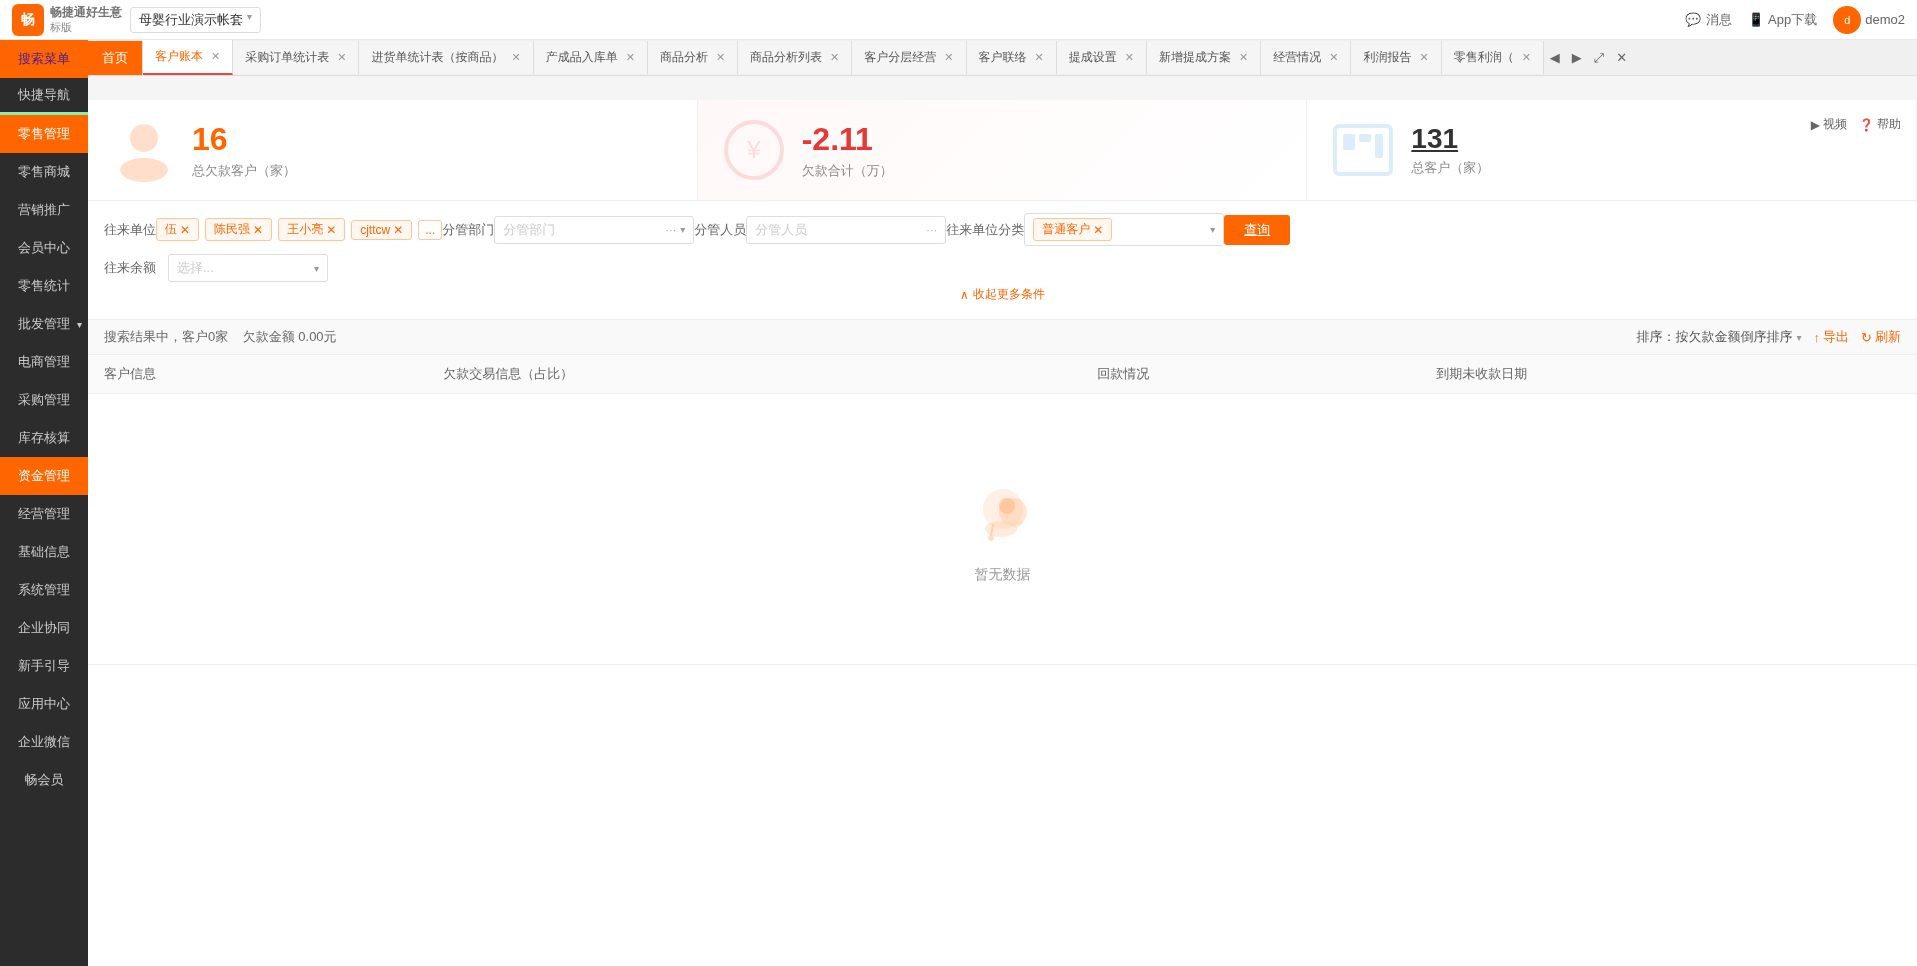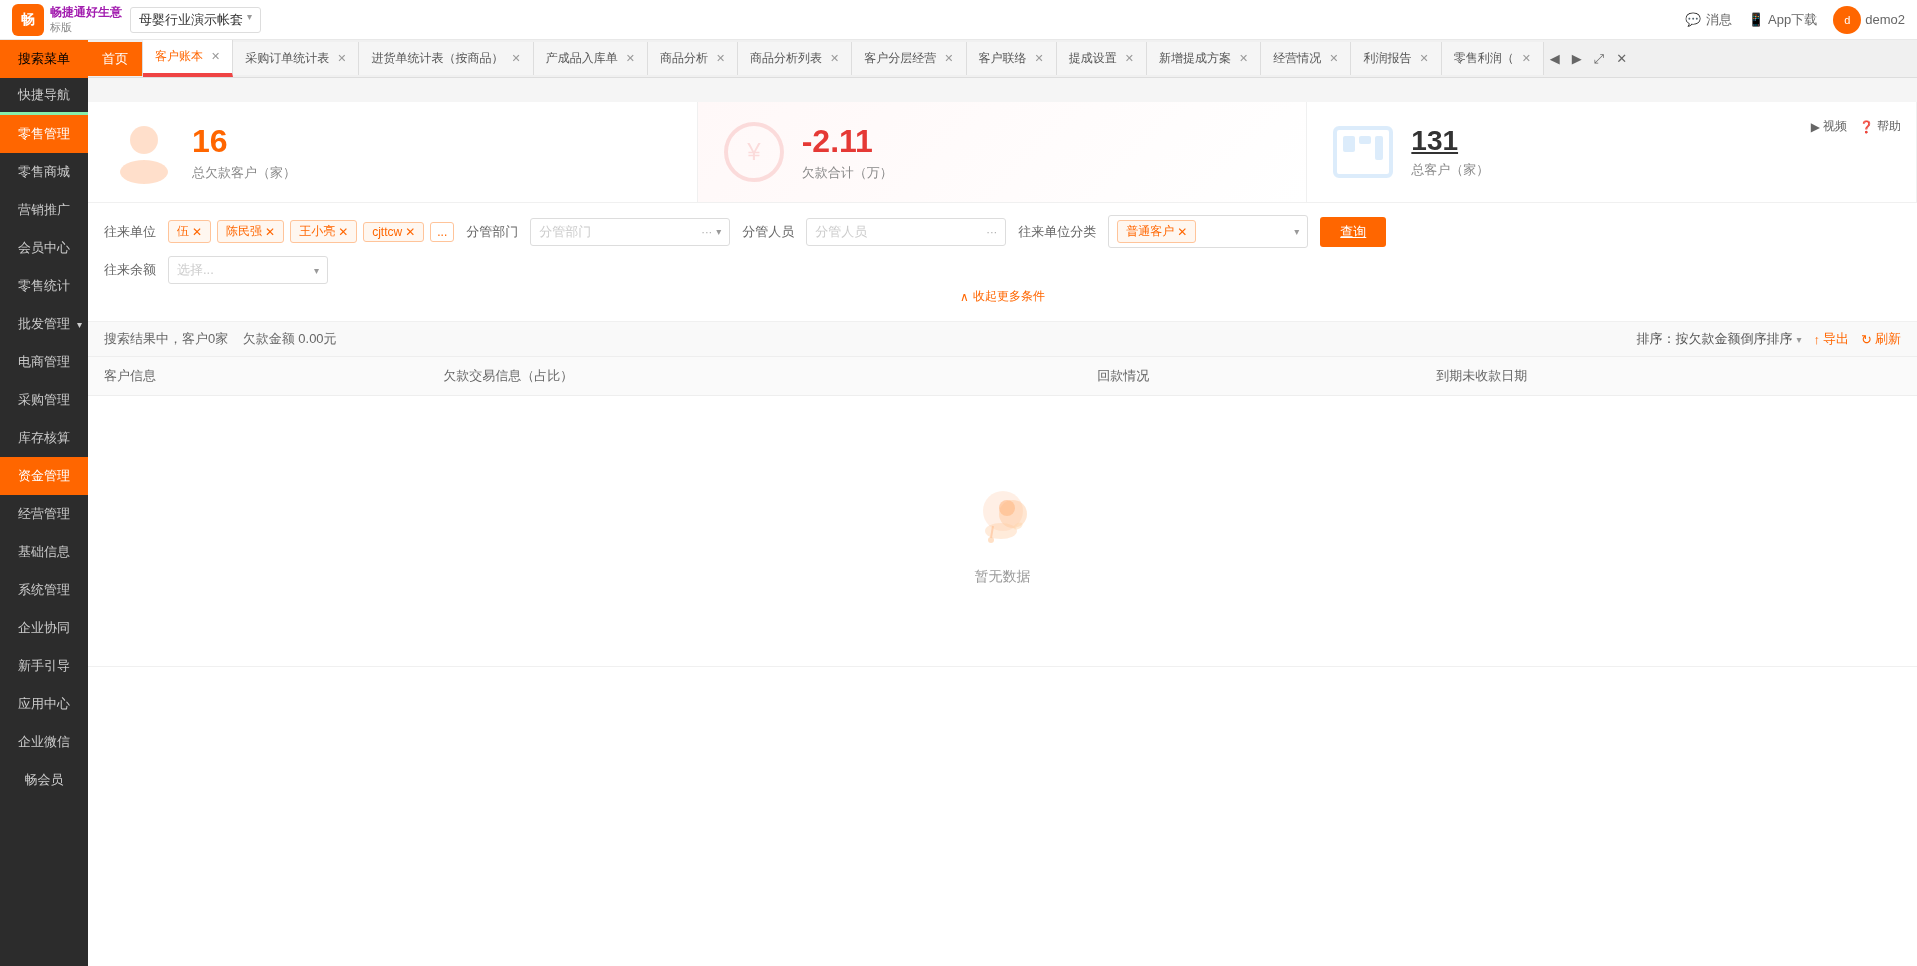--- a/index.html
+++ b/index.html
@@ -4,64 +4,64 @@
   <style>
     * { box-sizing: border-box; margin: 0; padding: 0; }
     body { font-family: 'Microsoft YaHei', Arial, sans-serif; font-size: 13px; background: #f5f5f5; color: #333; display: flex; flex-direction: column; height: 100vh; overflow: hidden; }
 
     
     .top-bar { background: #fff; height: 40px; display: flex; align-items: center; justify-content: space-between; padding: 0 12px; border-bottom: 1px solid #e8e8e8; flex-shrink: 0; }
     .top-bar-left { display: flex; align-items: center; gap: 8px; }
     .logo-area { display: flex; align-items: center; gap: 6px; }
     .logo-icon { width: 32px; height: 32px; background: #ff6600; border-radius: 6px; display: flex; align-items: center; justify-content: center; color: #fff; font-size: 14px; font-weight: bold; }
     .logo-text { font-size: 12px; color: #666; line-height: 1.3; }
-    .logo-text span { display: block; color: #a21caf; font-weight: bold; }
+    .logo-text span { display: block; color: #737373; font-weight: bold; }
     .store-select { display: flex; align-items: flex-start; gap: 4px; font-size: 13px; color: #333; cursor: pointer; border: 1px solid #ddd; padding: 3px 8px; border-radius: 3px; }
     .top-bar-right { display: flex; align-items: center; gap: 16px; }
     .top-bar-btn { display: flex; align-items: center; gap: 4px; color: #666; cursor: pointer; font-size: 13px; }
     .avatar { width: 28px; height: 28px; border-radius: 50%; background: #ff6600; display: flex; align-items: center; justify-content: center; color: #fff; font-size: 11px; }
 
     
     .main-layout { display: flex; flex: 1; overflow: hidden; }
 
     
     .sidebar { width: 88px; background: #2c2c2c; display: flex; flex-direction: column; flex-shrink: 0; overflow-y: auto; }
-    .sidebar-search { background: #ff6600; padding: 10px 0; text-align: center; color: #000000; font-size: 13px; cursor: pointer; }
+    .sidebar-search { background: #ff6600; padding: 10px 0; text-align: center; color: #4c1d95; font-size: 13px; cursor: pointer; }
     .sidebar-nav-btn { padding: 8px 2px; text-align: center; color: #ccc; font-size: 13px; cursor: pointer; border-bottom: 3px solid #86efac; }
     .sidebar-item { padding: 10px 0; text-align: center; color: #ccc; font-size: 13px; cursor: pointer; position: relative; }
     .sidebar-item.active { background: #ff6600; color: #fff; }
     .sidebar-item.has-sub::after { content: '▾'; position: absolute; right: 6px; top: 50%; transform: translateY(-50%); font-size: 10px; }
 
     
     .content-area { flex: 1; display: flex; flex-direction: column; overflow: hidden; }
 
     
     .tab-bar { background: #f0f0f0; display: flex; align-items: center; border-bottom: 1px solid #ddd; flex-shrink: 0; overflow-x: hidden; }
     .tab-item { display: flex; align-items: center; gap: 4px; padding: 8px 12px; font-size: 12px; cursor: pointer; border-right: 1px solid #ddd; white-space: nowrap; color: #555; background: #f5f5f5; }
-    .tab-item.active { background: #fff; color: #ff6600; border-bottom: 4px solid #ef4444; }
+    .tab-item.active { background: #fff; color: #ff6600; border-bottom: 2px solid #ef4444; }
     .tab-item .tab-close { color: #999; font-size: 11px; margin-left: 4px; }
     .tab-home { background: #ff6600; color: #fff; padding: 8px 14px; font-size: 13px; }
     .tab-nav-btn { padding: 8px 6px; color: #666; cursor: pointer; }
 
     
     .page-content { flex: 1; overflow-y: auto; background: #fff; margin-top: 24px; }
 
     
     .stats-row { display: flex; background: #fff; border-bottom: 1px solid #f0f0f0; position: relative; }
     .stat-block { flex: 1; padding: 18px 24px; display: flex; align-items: center; gap: 16px; border-right: 1px solid #f0f0f0; }
     .stat-value { font-size: 32px; font-weight: bold; color: #333; }
     .stat-value.red { color: #e53935; }
     .stat-value.orange { color: #ff6600; }
     .stat-label { font-size: 13px; color: #888; margin-top: 4px; }
     .stat-top-right { position: absolute; right: 16px; top: 16px; display: flex; gap: 12px; align-items: center; }
     .stat-help-btn { font-size: 12px; color: #666; cursor: pointer; display: flex; align-items: center; gap: 3px; }
 
     
     .filter-area { padding: 12px 16px; background: #fff; border-bottom: 1px solid #f0f0f0; }
-    .filter-row { display: flex; align-items: center; gap: 12px; margin-bottom: 8px; flex-wrap: wrap; }
+    .filter-row { display: flex; align-items: center; margin-bottom: 8px; flex-wrap: wrap; }
     .filter-label { color: #666; font-size: 13px; white-space: nowrap; }
     .filter-tags { display: flex; align-items: center; gap: 6px; flex-wrap: wrap; }
     .filter-tag { display: flex; align-items: center; gap: 3px; background: #fff7f0; border: 1px solid #ffc49a; color: #ff6600; padding: 2px 8px; border-radius: 3px; font-size: 12px; }
     .filter-tag .tag-close { cursor: pointer; color: #ff6600; }
     .filter-select { display: flex; align-items: center; gap: 4px; border: 1px solid #ddd; padding: 4px 8px; border-radius: 3px; cursor: pointer; min-width: 120px; background: #fff; }
     .filter-select-wide { min-width: 200px; }
     .search-btn { background: #ff6600; color: #fff; border: none; padding: 6px 20px; border-radius: 3px; cursor: pointer; font-size: 13px; text-decoration: underline; }
     .collapse-btn { display: flex; align-items: center; gap: 4px; color: #ff6600; cursor: pointer; font-size: 12px; justify-content: center; padding: 4px 0; }
     .filter-row2 { display: flex; align-items: center; gap: 12px; }
 

